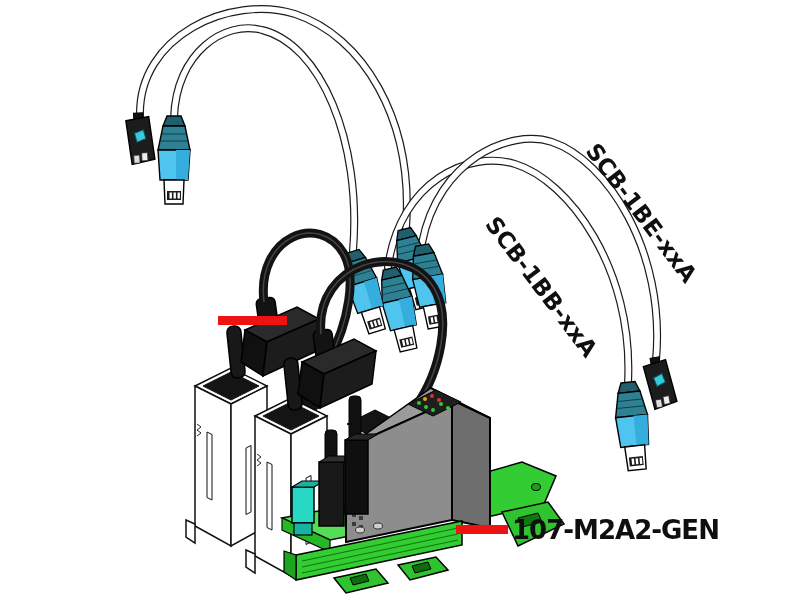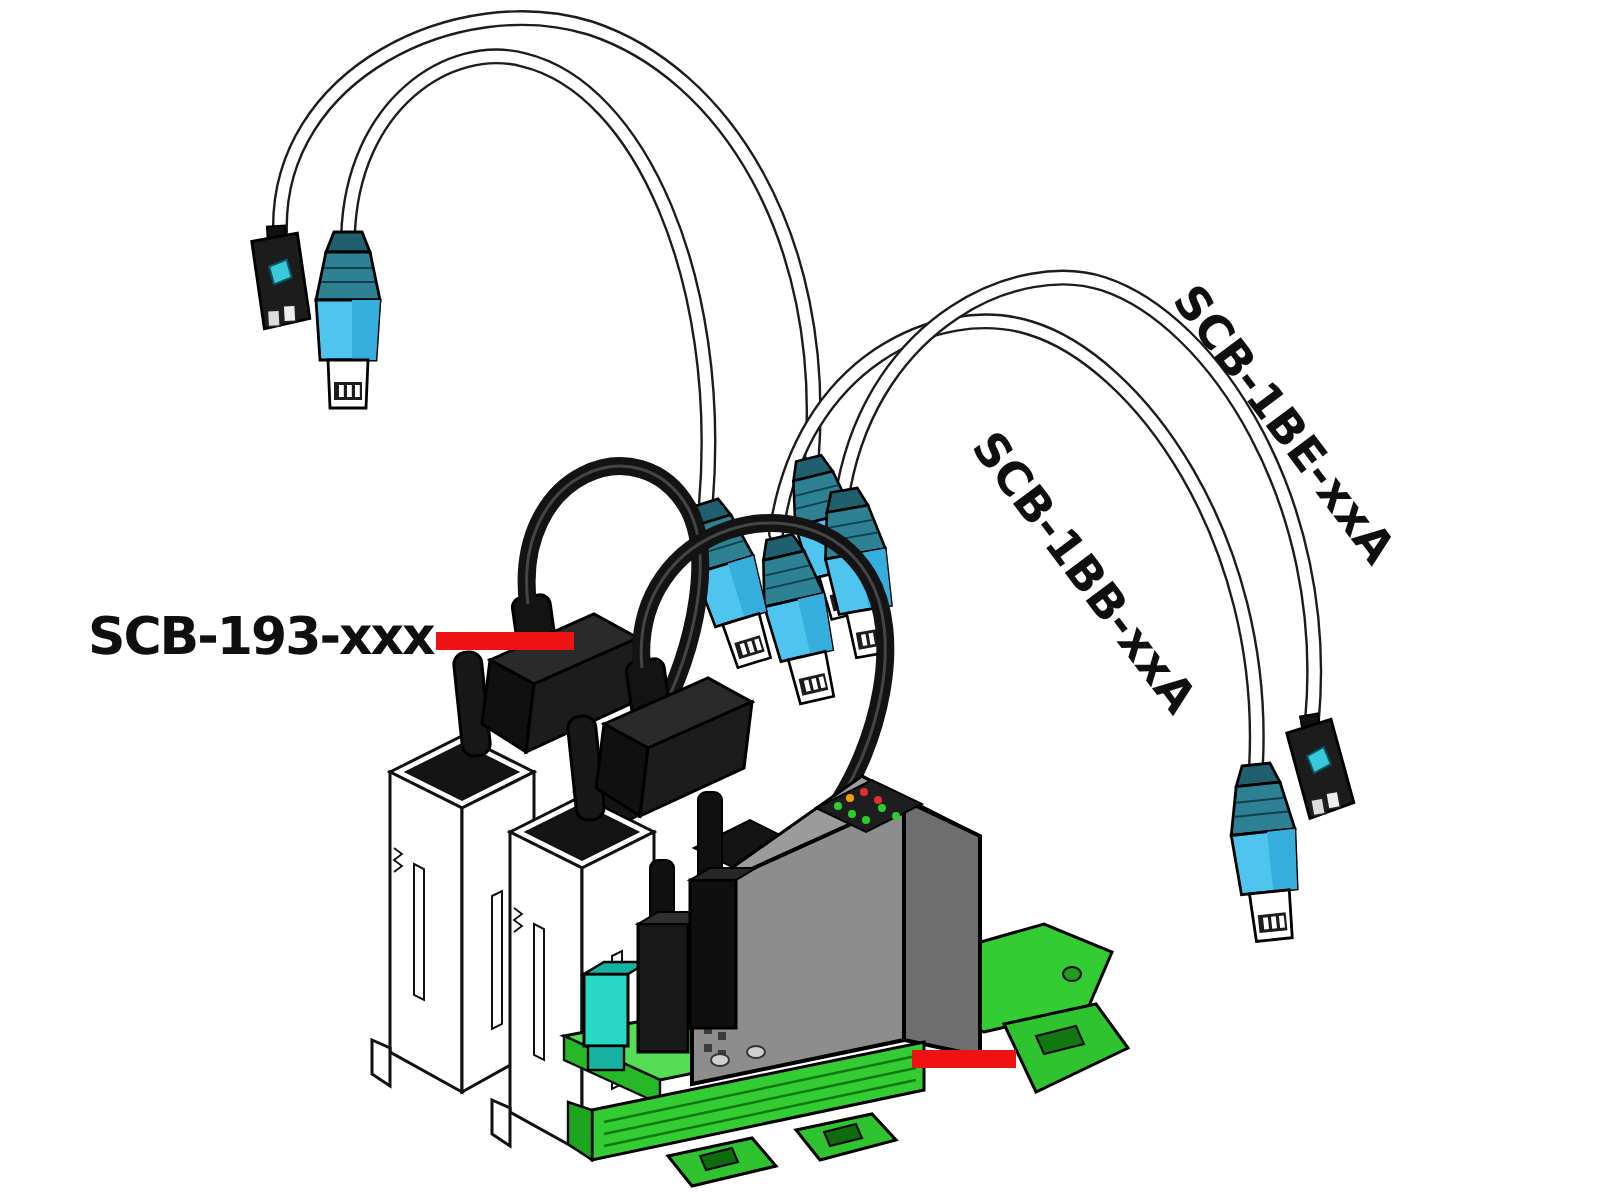--- a/index.html
+++ b/index.html
@@ -210,16 +210,16 @@
   </g>
   <g>
     <ellipse cx="360" cy="530" rx="4.5" ry="3" fill="#cfcfcf" stroke="#333"></ellipse>
     <ellipse cx="378" cy="526" rx="4.5" ry="3" fill="#cfcfcf" stroke="#333"></ellipse>
   </g>
 
   <rect x="218" y="316" width="69" height="9" style="fill:var(--callout-red)"></rect>
   <rect x="456" y="525" width="52" height="9" style="fill:var(--callout-red)"></rect>
 </svg>
 
-<div class="callout" style="left:44px;top:306px;">SCB-193-xxx</div>
 <div class="callout rot" style="left:641px;top:213px;">SCB-1BE-xxA</div>
 <div class="callout rot" style="left:541px;top:287px;">SCB-1BB-xxA</div>
+<div class="callout" style="left:512px;top:517px;">107-M2A2-GEN</div>
 </div>
 
 </body></html>

